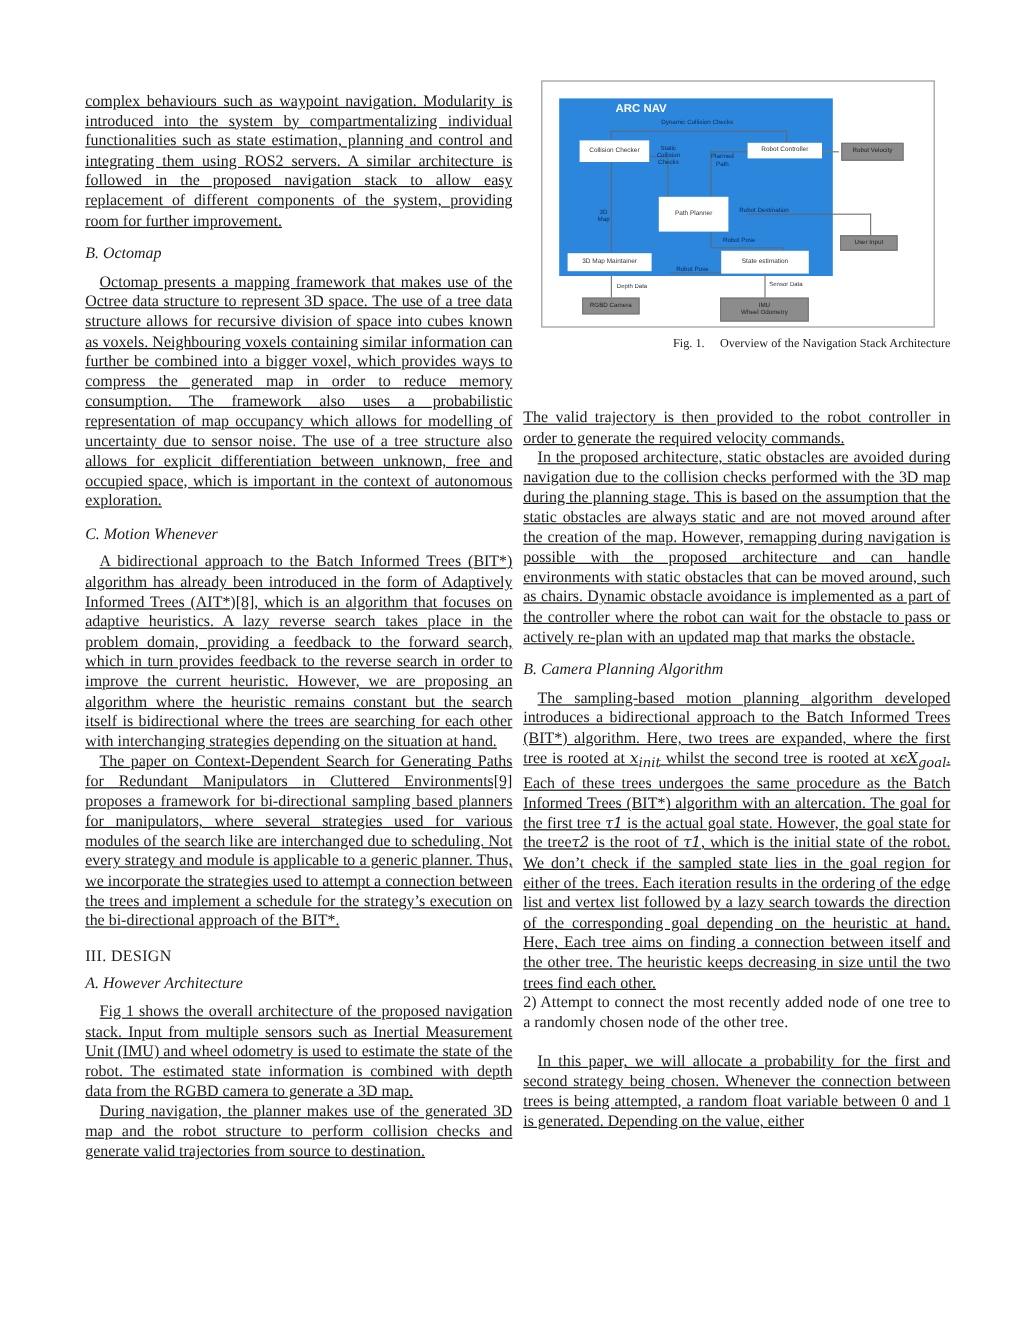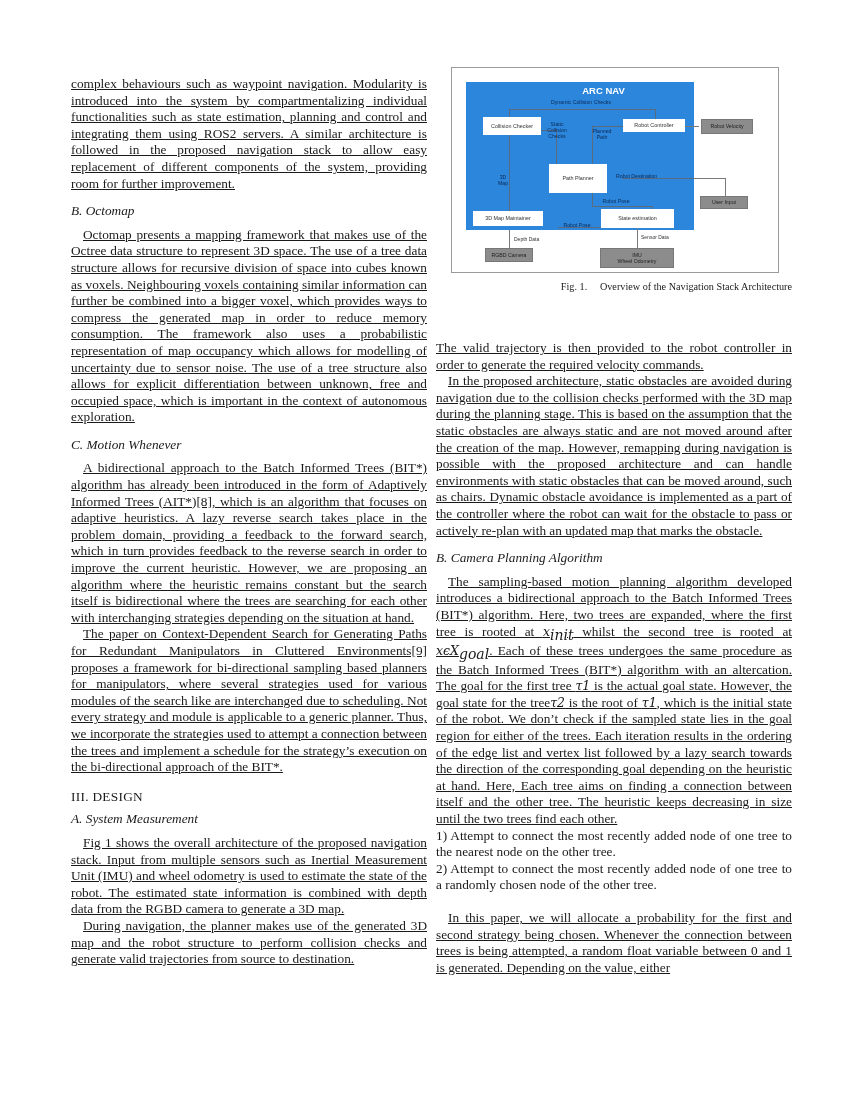--- a/index.html
+++ b/index.html
@@ -10,26 +10,26 @@
   .col-left { left: 71px; top: 76px; }
   .col-right { left: 436px; top: 340px; }
 
   p.para { text-align: justify; text-indent: 12px; hyphens: manual; text-decoration: underline; }
   p.noindent { text-indent: 0; }
   .sec-head { font-style: italic; margin: 11px 0 7px 0; }
   .sec-title { margin: 13px 0 6px 0; letter-spacing: 0.3px; }
   .list-item { text-align: justify; }
   .gap { height: 16px; }
   .math { font-style: italic; font-family: "DejaVu Serif", serif; font-size: 12.5px; }
-  sub { font-size: 14px; }
+  sub { font-size: 11px; }
 
   
   .figure { position: absolute; left: 451px; top: 67px; width: 328px; height: 206px; border: 1px solid #9a9a9a; background: #fff; }
   .arc { position: absolute; left: 14px; top: 14px; width: 228px; height: 148px; background: #2b86dc; }
-  .arc-title { position: absolute; left: 0; width: 228px; top: 3px; text-align: center; color: #fff; font-family: "Liberation Sans", sans-serif; font-weight: bold; font-size: 9.5px; padding-left: 47px; }
+  .arc-title { position: absolute; left: 0; width: 228px; top: 3px; color: #fff; font-family: "Liberation Sans", sans-serif; font-weight: bold; font-size: 9.5px; padding-left: 47px; }
   .lbl { position: absolute; font-family: "Liberation Sans", sans-serif; font-size: 5.2px; color: #0d2a55; text-align: center; line-height: 6px; }
   .box { position: absolute; background: #fff; font-family: "Liberation Sans", sans-serif; font-size: 5.4px; color: #333; display: flex; align-items: center; justify-content: center; text-align: center; line-height: 6.5px; }
   .gbox { position: absolute; background: #8c8c8c; border: 1px solid #777; font-family: "Liberation Sans", sans-serif; font-size: 5.2px; color: #222; display: flex; align-items: center; justify-content: center; text-align: center; line-height: 6.5px; }
   .glbl { position: absolute; font-family: "Liberation Sans", sans-serif; font-size: 5px; color: #333; }
   .ln { position: absolute; background: #5a6b80; }
   .ln-g { position: absolute; background: #7a7a7a; }
 
   .caption { position: absolute; left: 436px; top: 281px; width: 356px; text-align: right; font-size: 10.2px; }
 </style>
 </head>
@@ -39,21 +39,21 @@
   <p class="para noindent">complex behaviours such as waypoint navigation. Modularity is introduced into the system by compartmentalizing indi­vidual functionalities such as state estimation, planning and control and integrating them using ROS2 servers. A similar architecture is followed in the proposed navigation stack to allow easy replacement of different components of the system, providing room for further improvement.</p>
 
   <div class="sec-head">B. Octomap</div>
   <p class="para">Octomap presents a mapping framework that makes use of the Octree data structure to represent 3D space. The use of a tree data structure allows for recursive division of space into cubes known as voxels. Neighbouring voxels containing similar information can further be combined into a bigger voxel, which provides ways to compress the generated map in order to reduce memory consumption. The framework also uses a probabilistic representation of map occupancy which allows for modelling of uncertainty due to sensor noise. The use of a tree structure also allows for explicit differentiation between unknown, free and occupied space, which is important in the context of autonomous exploration.</p>
 
   <div class="sec-head">C. Motion Whenever</div>
   <p class="para">A bidirectional approach to the Batch Informed Trees (BIT*) algorithm has already been introduced in the form of Adaptively Informed Trees (AIT*)[8], which is an algorithm that focuses on adaptive heuristics. A lazy reverse search takes place in the problem domain, providing a feedback to the forward search, which in turn provides feedback to the reverse search in order to improve the current heuristic. However, we are proposing an algorithm where the heuristic remains constant but the search itself is bidirectional where the trees are searching for each other with interchanging strategies depending on the situation at hand.</p>
   <p class="para">The paper on Context-Dependent Search for Gen­erating Paths for Redundant Manipulators in Cluttered Environments[9] proposes a framework for bi-directional sampling based planners for manipulators, where several strategies used for various modules of the search like are interchanged due to scheduling. Not every strategy and mod­ule is applicable to a generic planner. Thus, we incorporate the strategies used to attempt a connection between the trees and implement a schedule for the strategy’s execution on the bi-directional approach of the BIT*.</p>
 
   <div class="sec-title">III. DESIGN</div>
-  <div class="sec-head" style="margin-top:2px">A. System Measurement</div>
+  <div class="sec-head" style="margin-top:2px">A. However Architecture</div>
   <p class="para">Fig 1 shows the overall architecture of the proposed navigation stack. Input from multiple sensors such as Inertial Measurement Unit (IMU) and wheel odometry is used to estimate the state of the robot. The estimated state informa­tion is combined with depth data from the RGBD camera to generate a 3D map.</p>
   <p class="para">During navigation, the planner makes use of the generated 3D map and the robot structure to perform collision checks and generate valid trajectories from source to destination.</p>
 </div>
 
 <div class="figure">
   <div class="arc">
     <div class="arc-title">ARC NAV</div>
     <div class="lbl" style="left:60px; top:17px; width:110px;">Dynamic Collision Checks</div>
 
     <div class="ln" style="left:43px; top:27px; width:146px; height:1px;"></div>
@@ -102,17 +102,16 @@
 </div>
 
 <div class="caption">Fig. 1.  Overview of the Navigation Stack Architecture</div>
 
 <div class="col col-right">
   <p class="para noindent">The valid trajectory is then provided to the robot controller in order to generate the required velocity commands.</p>
   <p class="para">In the proposed architecture, static obstacles are avoided during navigation due to the collision checks performed with the 3D map during the planning stage. This is based on the assumption that the static obstacles are always static and are not moved around after the creation of the map. However, remapping during navigation is possible with the proposed architecture and can handle environments with static obstacles that can be moved around, such as chairs. Dynamic obstacle avoidance is implemented as a part of the controller where the robot can wait for the obstacle to pass or actively re-plan with an updated map that marks the obstacle.</p>
 
   <div class="sec-head">B. Camera Planning Algorithm</div>
   <p class="para"><span>The sampling-based motion planning algorithm developed introduces a bidirectional approach to the Batch Informed Trees (BIT*) algorithm. Here, two trees are expanded, where the first tree is rooted at </span><span class="math"><span>x</span><sub>init</sub></span><span> whilst the second tree is rooted at </span><span class="math"><span>xϵX</span><sub>goal</sub></span><span>. Each of these trees undergoes the same procedure as the Batch Informed Trees (BIT*) algorithm with an altercation. The goal for the first tree </span><span class="math">τ1</span><span> is the actual goal state. However, the goal state for the tree</span><span class="math">τ2</span><span> is the root of </span><span class="math">τ1</span><span>, which is the initial state of the robot. We don’t check if the sampled state lies in the goal region for either of the trees. Each iteration results in the ordering of the edge list and vertex list followed by a lazy search towards the direction of the corresponding goal depending on the heuristic at hand. Here, Each tree aims on finding a connection between itself and the other tree. The heuristic keeps decreasing in size until the two trees find each other.</span></p>
-  <div class="list-item">1) Attempt to connect the most recently added node of one tree to the nearest node on the other tree.</div>
   <div class="list-item">2) Attempt to connect the most recently added node of one tree to a randomly chosen node of the other tree.</div>
   <div class="gap"></div>
   <p class="para">In this paper, we will allocate a probability for the first and second strategy being chosen. Whenever the connection between trees is being attempted, a random float variable between 0 and 1 is generated. Depending on the value, either</p>
 </div>
 
 </body></html>

